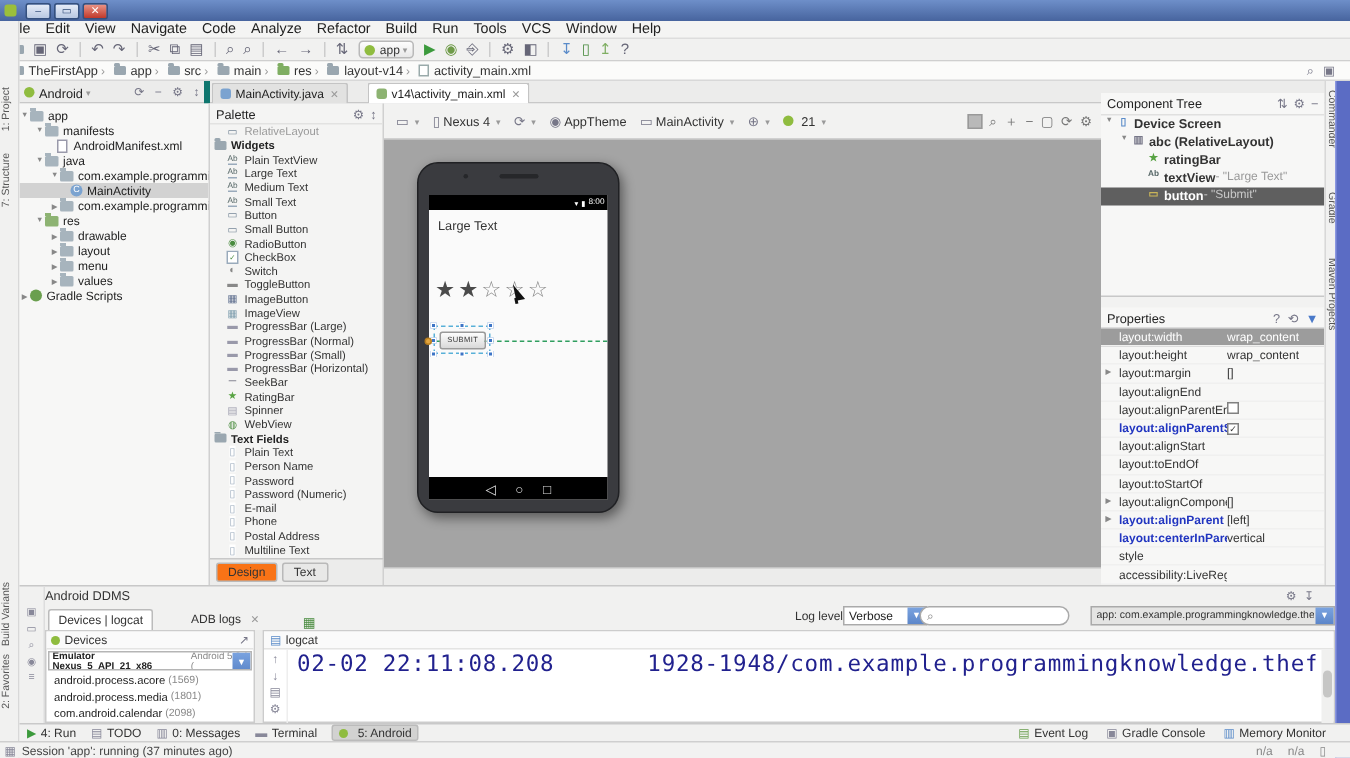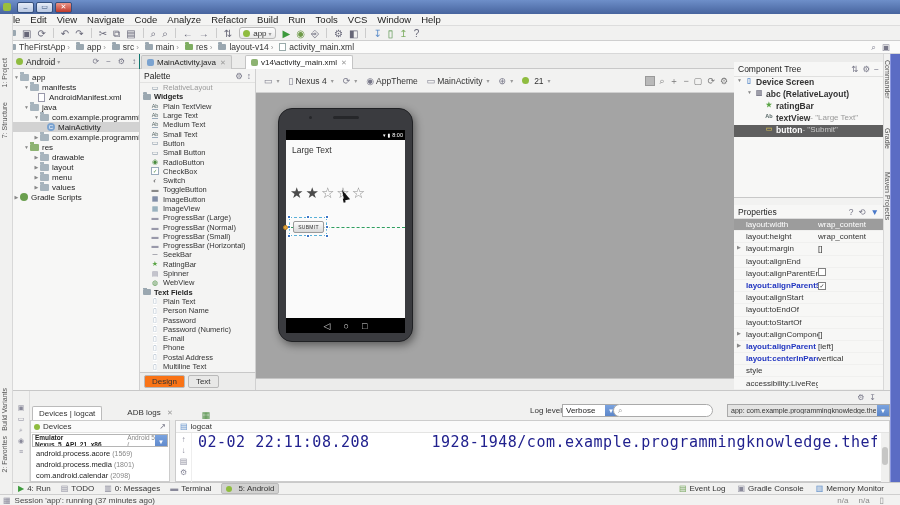--- a/index.html
+++ b/index.html
@@ -26,21 +26,21 @@
   .dk{color:#999;font-size:6px;margin-left:2px}
   
   #crumbs{left:0;top:41px;width:900px;height:13px;background:#fbfbfa;border-bottom:1px solid #d8d8d8;display:flex;align-items:center;padding-left:4px;font-size:8.5px;color:#333}
   .mf{width:8px;height:6px;background:#9aa7b0;border-radius:1px;margin:0 3px 0 4px;position:relative;flex:0 0 auto}
   .mf::before{content:"";position:absolute;top:-2px;left:0;width:4px;height:2px;background:inherit;border-radius:1px 1px 0 0}
   .mf.green{background:#7fae62}
   .csep{color:#999;margin:0 2px;font-size:8px}
   .fdoc{width:7px;height:8px;background:#fff;border:1px solid #9aa;margin:0 3px 0 4px}
   
   #hdrrow{left:13px;top:54px;width:872px;height:15px;background:#ececeb;border-bottom:1px solid #c8c8c8}
-  #projhead{position:absolute;left:0;top:0;width:127px;height:15px;display:flex;align-items:center;font-size:8.5px;border-right:1px solid #0f766e;padding:0 3px}
+  #projhead{position:absolute;left:0;top:0;width:127px;height:15px;display:flex;align-items:center;font-size:8.5px;border-right:4px solid #0f766e;padding:0 3px}
   .hico{color:#778;font-size:8px;margin-left:4px}
   .tab{position:absolute;top:1px;height:14px;display:flex;align-items:center;font-size:8px;background:#e2e2e1;border:1px solid #c4c4c4;border-bottom:none;padding:0 5px;border-radius:2px 2px 0 0}
   .tab.active{background:#fff}
   .tclose{color:#999;font-size:7px;margin-left:4px}
   .tabico{width:7px;height:7px;border-radius:2px;margin-right:3px;flex:0 0 auto}
   
   #lstrip{left:0;top:14px;width:13px;height:491px;background:#f1f1f0;border-right:1px solid #d8d8d8}
   .vlab{position:absolute;left:1px;writing-mode:vertical-rl;transform:rotate(180deg);font-size:7px;color:#555;white-space:nowrap}
   .vr{position:absolute;left:0;writing-mode:vertical-rl;font-size:7px;color:#555;white-space:nowrap}
   
@@ -672,20 +672,23 @@
 </div>
 
 <div id="rstrip" class="abs">
   <span class="vr" style="top:6px">Commander</span>
   <span class="vr" style="top:74px">Gradle</span>
   <span class="vr" style="top:118px">Maven Projects</span>
 </div>
 <div id="bluebar" class="abs"></div>
 
 <div id="ddms" class="abs">
+  <div id="ddmshead">
+    <span>Android DDMS</span>
+  </div>
   <div id="ddmsheadicons">
     <span>⚙</span>
     <span>↧</span>
   </div>
   <div id="ddmsstrip">
     <span>▣</span>
     <span>▭</span>
     <span>⌕</span>
     <span>◉</span>
     <span>≡</span>

